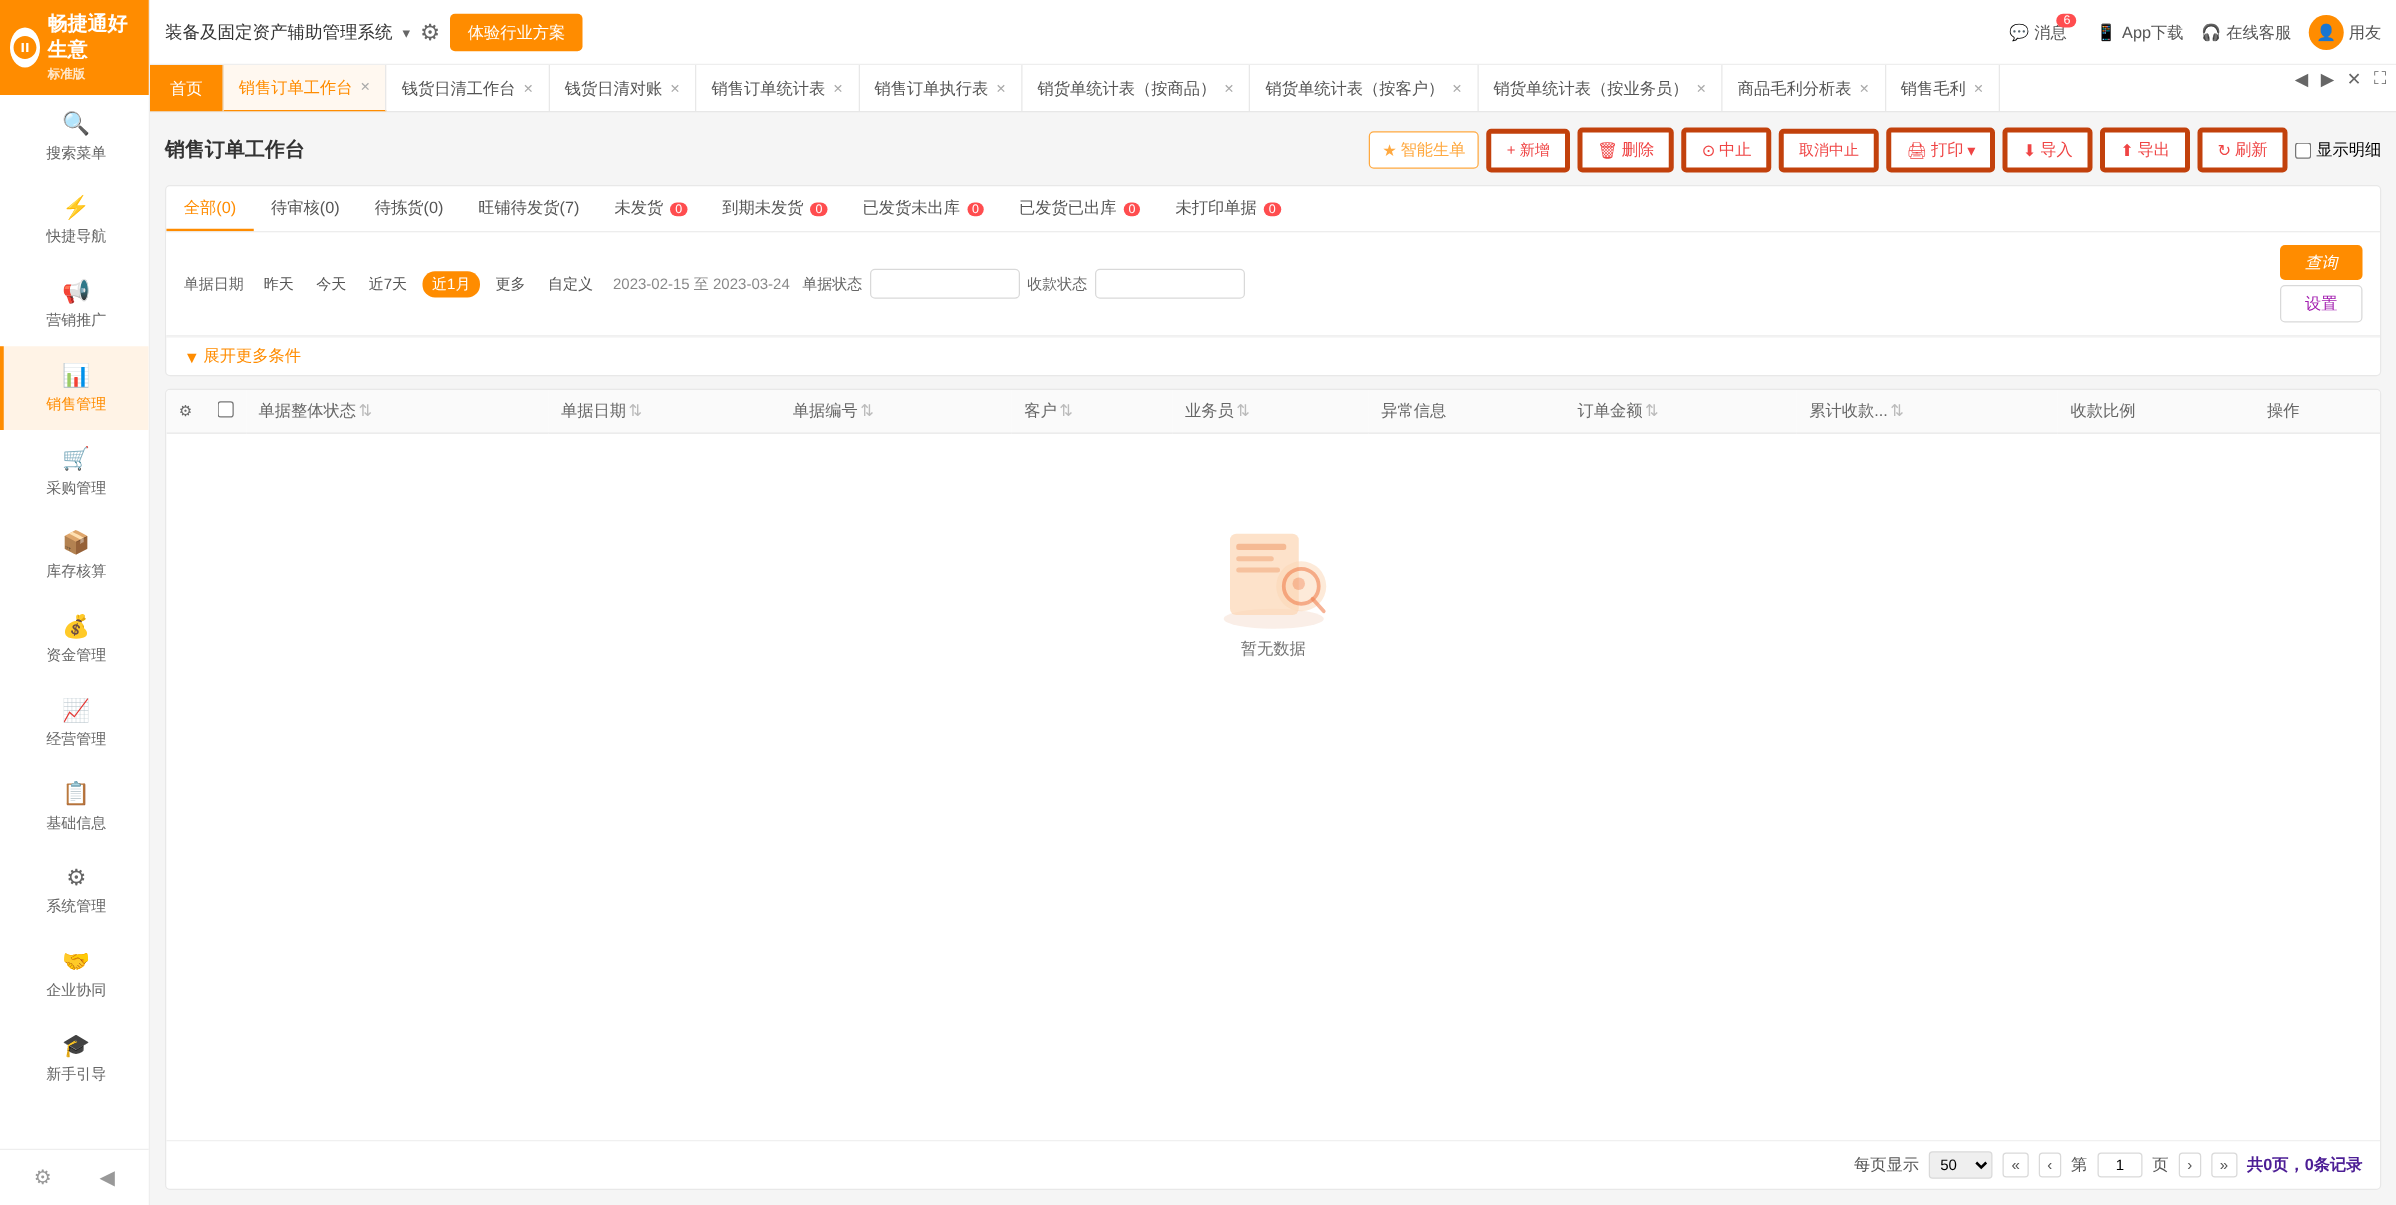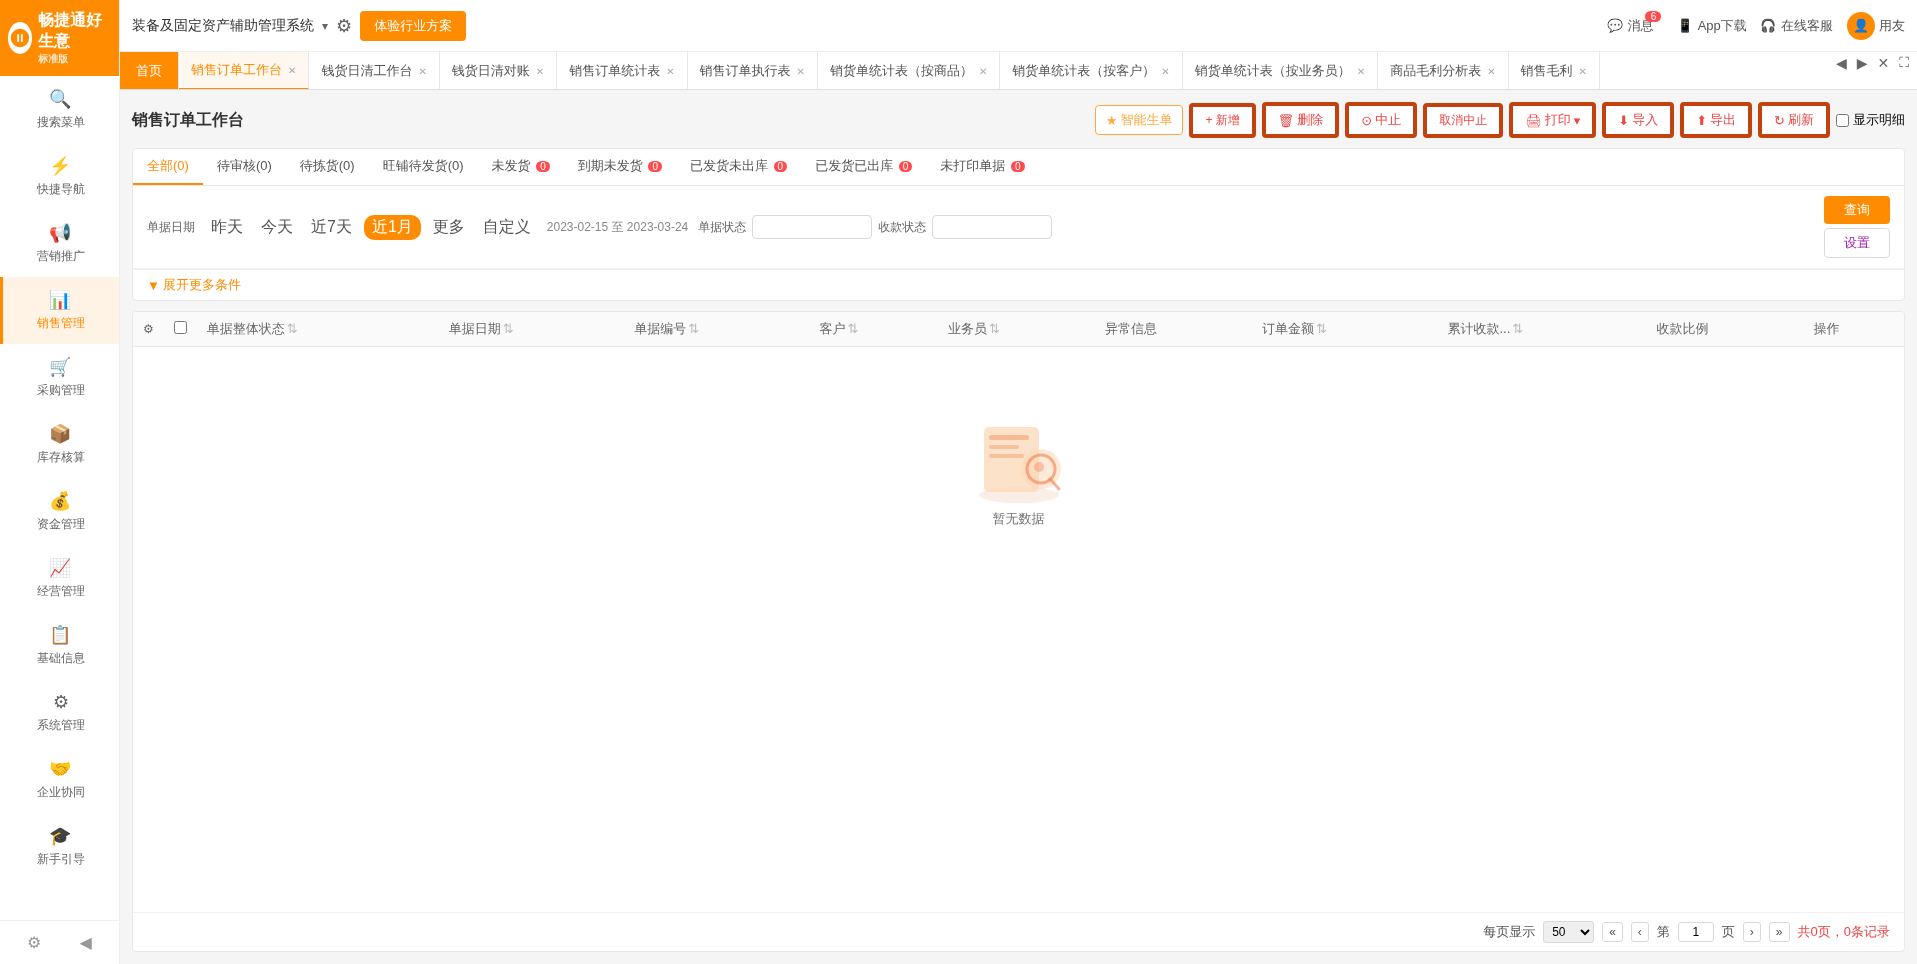--- a/index.html
+++ b/index.html
@@ -57,27 +57,27 @@
     .filter-tabs { background: #fff; border-radius: 4px; border: 1px solid #e8e8e8; margin-bottom: 10px; }
     .filter-tab-row { display: flex; align-items: center; border-bottom: 1px solid #e8e8e8; overflow: hidden; }
     .filter-tab { padding: 8px 14px; color: #555; cursor: pointer; font-size: 13px; white-space: nowrap; border-bottom: 2px solid transparent; }
     .filter-tab.active { color: #ff8c00; border-bottom-color: #ff8c00; }
     .filter-tab .count-badge { background: #ff4d4f; color: #fff; border-radius: 10px; font-size: 10px; padding: 0 4px; margin-left: 2px; }
 
     
     .filter-form { padding: 10px 14px; background: #fff; border-bottom: 1px solid #f0f0f0; display: flex; align-items: center; flex-wrap: wrap; gap: 10px; }
     .filter-label { color: #666; font-size: 12px; white-space: nowrap; }
     .filter-date-options { display: flex; align-items: center; gap: 6px; flex-wrap: wrap; }
-    .filter-date-opt { color: #555; cursor: pointer; font-size: 16px; padding: 2px 6px; border-radius: 3px; }
+    .filter-date-opt { color: #555; cursor: pointer; font-size: 12px; padding: 2px 6px; border-radius: 3px; }
     .filter-date-opt.active { color: #fff; background: #ff8c00; border-radius: 10px; padding: 2px 8px; }
     .filter-date-range { font-size: 12px; color: #888; margin-left: 4px; }
     .filter-select-wrap { display: flex; align-items: center; gap: 6px; flex: 1; }
     .filter-select { border: 1px solid #d9d9d9; border-radius: 4px; padding: 4px 24px 4px 8px; font-size: 12px; color: #555; background: #fff; appearance: none; cursor: pointer; min-width: 120px; }
     .filter-expand { color: #ff8c00; cursor: pointer; font-size: 12px; display: flex; align-items: center; gap: 3px; margin-left: auto; }
-    .btn-query { background: #ff8c00; color: #fff; border: none; border-radius: 4px; padding: 5px 20px; font-size: 13px; cursor: pointer; }
+    .btn-query { background: #ff8c00; color: #fff; border: none; border-radius: 4px; padding: 5px 20px; font-size: 13px; cursor: pointer; font-style: italic; }
     .btn-settings { background: #fff; border: 1px solid #d9d9d9; border-radius: 4px; padding: 5px 14px; font-size: 13px; cursor: pointer; color: #a21caf; }
 
     
     .table-area { flex: 1; background: #fff; border-radius: 4px; border: 1px solid #e8e8e8; display: flex; flex-direction: column; overflow: hidden; }
     .table-toolbar { padding: 8px 14px; display: flex; align-items: center; justify-content: space-between; border-bottom: 1px solid #f0f0f0; }
     .table-count { font-size: 12px; color: #555; }
     .table-count-num { color: #ff8c00; }
     .table-actions-right { display: flex; align-items: center; gap: 8px; }
     .table-action-btn { background: none; border: none; cursor: pointer; color: #555; font-size: 12px; display: flex; align-items: center; gap: 3px; }
     .table-action-btn.orange { color: #ff8c00; }
@@ -90,21 +90,21 @@
 
     
     .empty-state { flex: 1; display: flex; flex-direction: column; align-items: center; justify-content: center; padding: 60px 0; }
     .empty-text { color: #737373; font-size: 13px; }
 
     
     .pagination { padding: 8px 14px; border-top: 1px solid #f0f0f0; display: flex; align-items: center; justify-content: flex-end; gap: 8px; font-size: 12px; color: #555; }
     .page-size-select { border: 1px solid #d9d9d9; border-radius: 3px; padding: 2px 4px; font-size: 12px; }
     .page-btn { background: none; border: 1px solid #d9d9d9; border-radius: 3px; padding: 2px 6px; cursor: pointer; color: #555; font-size: 12px; }
     .page-input { border: 1px solid #d9d9d9; border-radius: 3px; padding: 2px 4px; width: 36px; text-align: center; font-size: 12px; }
-    .page-total { color: #ef4444; }
+    .page-total { color: #4c1d95; font-weight: bold; }
 
     
     .table-wrap::-webkit-scrollbar { height: 8px; width: 8px; }
     .table-wrap::-webkit-scrollbar-track { background: #f5f5f5; }
     .table-wrap::-webkit-scrollbar-thumb { background: #d0d0d0; border-radius: 4px; }
   </style>
 </head>
 <body>
 
 <div class="sidebar">
@@ -301,21 +301,21 @@
         </label>
       </div>
     </div>
 
     <div class="filter-tabs">
 
       <div class="filter-tab-row">
         <div class="filter-tab active">全部(0)</div>
         <div class="filter-tab">待审核(0)</div>
         <div class="filter-tab">待拣货(0)</div>
-        <div class="filter-tab">旺铺待发货(0)</div>
+        <div class="filter-tab">旺铺待发货(7)</div>
         <div class="filter-tab">未发货 <span class="count-badge">0</span></div>
         <div class="filter-tab">到期未发货 <span class="count-badge">0</span></div>
         <div class="filter-tab">已发货未出库 <span class="count-badge">0</span></div>
         <div class="filter-tab">已发货已出库 <span class="count-badge">0</span></div>
         <div class="filter-tab">未打印单据 <span class="count-badge">0</span></div>
       </div>
 
       <div class="filter-form">
         <span class="filter-label">单据日期</span>
         <div class="filter-date-options">

